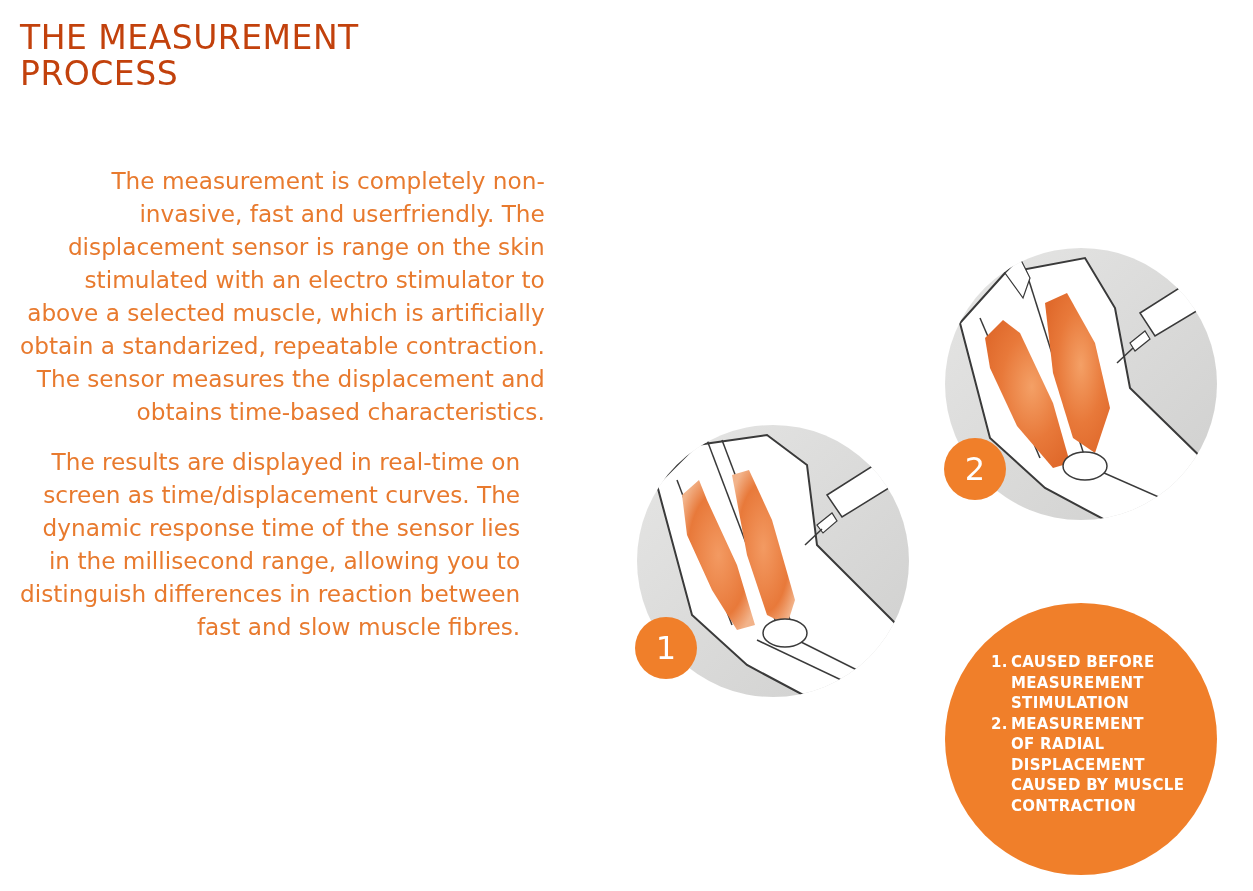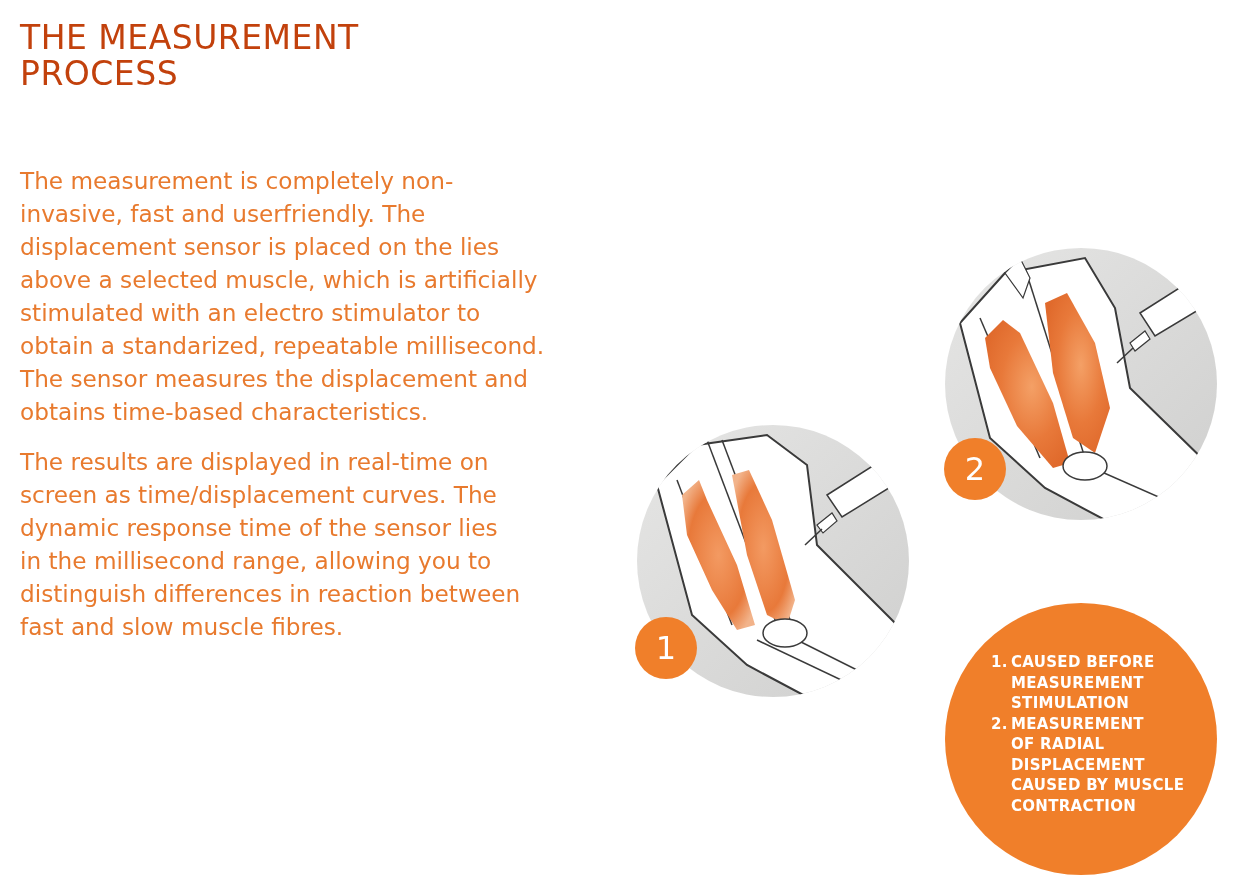--- a/index.html
+++ b/index.html
@@ -1,19 +1,19 @@
 <!DOCTYPE html>
 <html><head>
 <meta charset="utf-8">
 <style>
   html, body { margin:0; padding:0; background:#ffffff; }
   body { width:1253px; height:891px; position:relative; overflow:hidden; font-family:"DejaVu Sans", sans-serif; }
   .title { position:absolute; left:20px; top:20px; color:#c2410c; font-size:33px; line-height:36px; letter-spacing:0.5px; font-weight:normal; margin:0; }
   .title span { display:block; }
-  .para { position:absolute; left:20px; color:#e87a2e; font-size:23.2px; line-height:33px; margin:0; white-space:nowrap; }
+  .para { position:absolute; left:20px; color:#e87a2e; font-size:23.2px; line-height:33px; margin:0; white-space:nowrap;text-align:right; }
   .para span { display:block; }
   .p1 { top:164px; }
   .p2 { top:445px; }
   .illus { position:absolute; }
   .ill1 { left:637px; top:425px; width:272px; height:272px; }
   .ill2 { left:945px; top:248px; width:272px; height:272px; }
   .badge { position:absolute; width:62px; height:62px; border-radius:50%; background:#f07f2a; color:#fff; font-size:32px; display:flex; align-items:center; justify-content:center; }
   .b1 { left:635px; top:617px; }
   .b2 { left:944px; top:438px; }
   .legend { position:absolute; left:945px; top:603px; width:272px; height:272px; border-radius:50%; background:#f07f2a; }
@@ -26,24 +26,24 @@
 <body>
 
 <h1 class="title">
   <span>THE MEASUREMENT</span>
   <span>PROCESS</span>
 </h1>
 
 <p class="para p1">
   <span>The measurement is completely non-</span>
   <span>invasive, fast and userfriendly. The</span>
-  <span>displacement sensor is placed on the lies</span>
+  <span>displacement sensor is range on the skin</span>
+  <span>stimulated with an electro stimulator to</span>
   <span>above a selected muscle, which is artificially</span>
-  <span>stimulated with an electro stimulator to</span>
-  <span>obtain a standarized, repeatable millisecond.</span>
+  <span>obtain a standarized, repeatable contraction.</span>
   <span>The sensor measures the displacement and</span>
   <span>obtains time-based characteristics.</span>
 </p>
 
 <p class="para p2">
   <span>The results are displayed in real-time on</span>
   <span>screen as time/displacement curves. The</span>
   <span>dynamic response time of the sensor lies</span>
   <span>in the millisecond range, allowing you to</span>
   <span>distinguish differences in reaction between</span>

